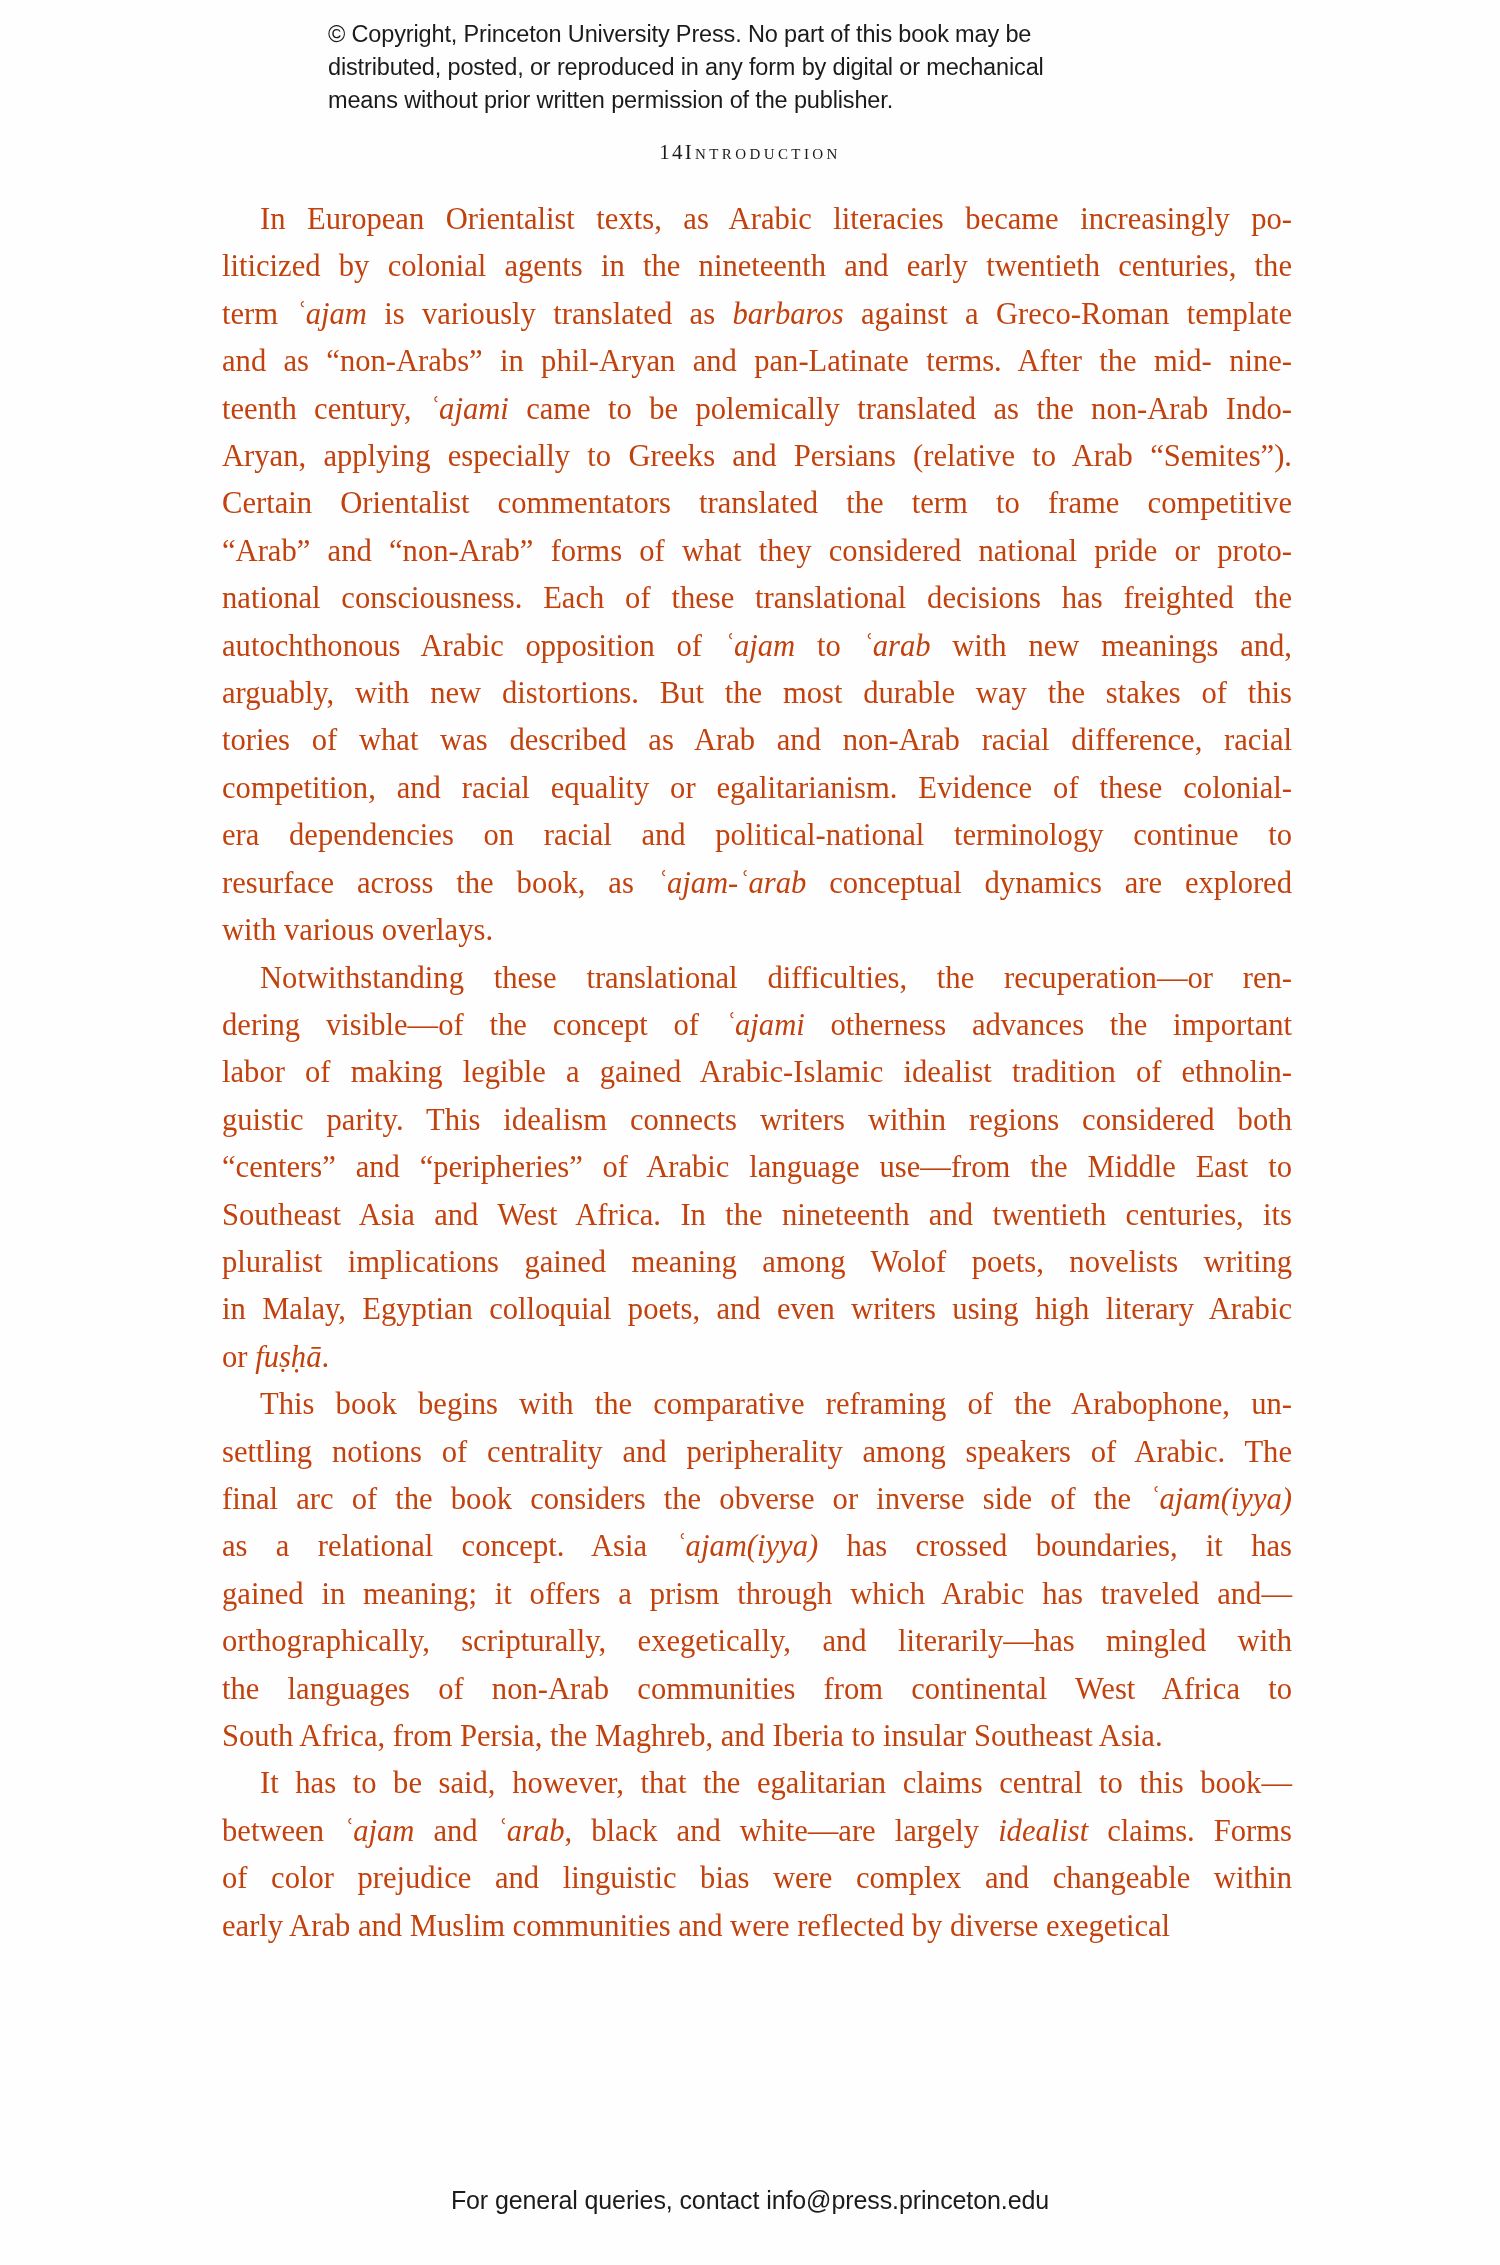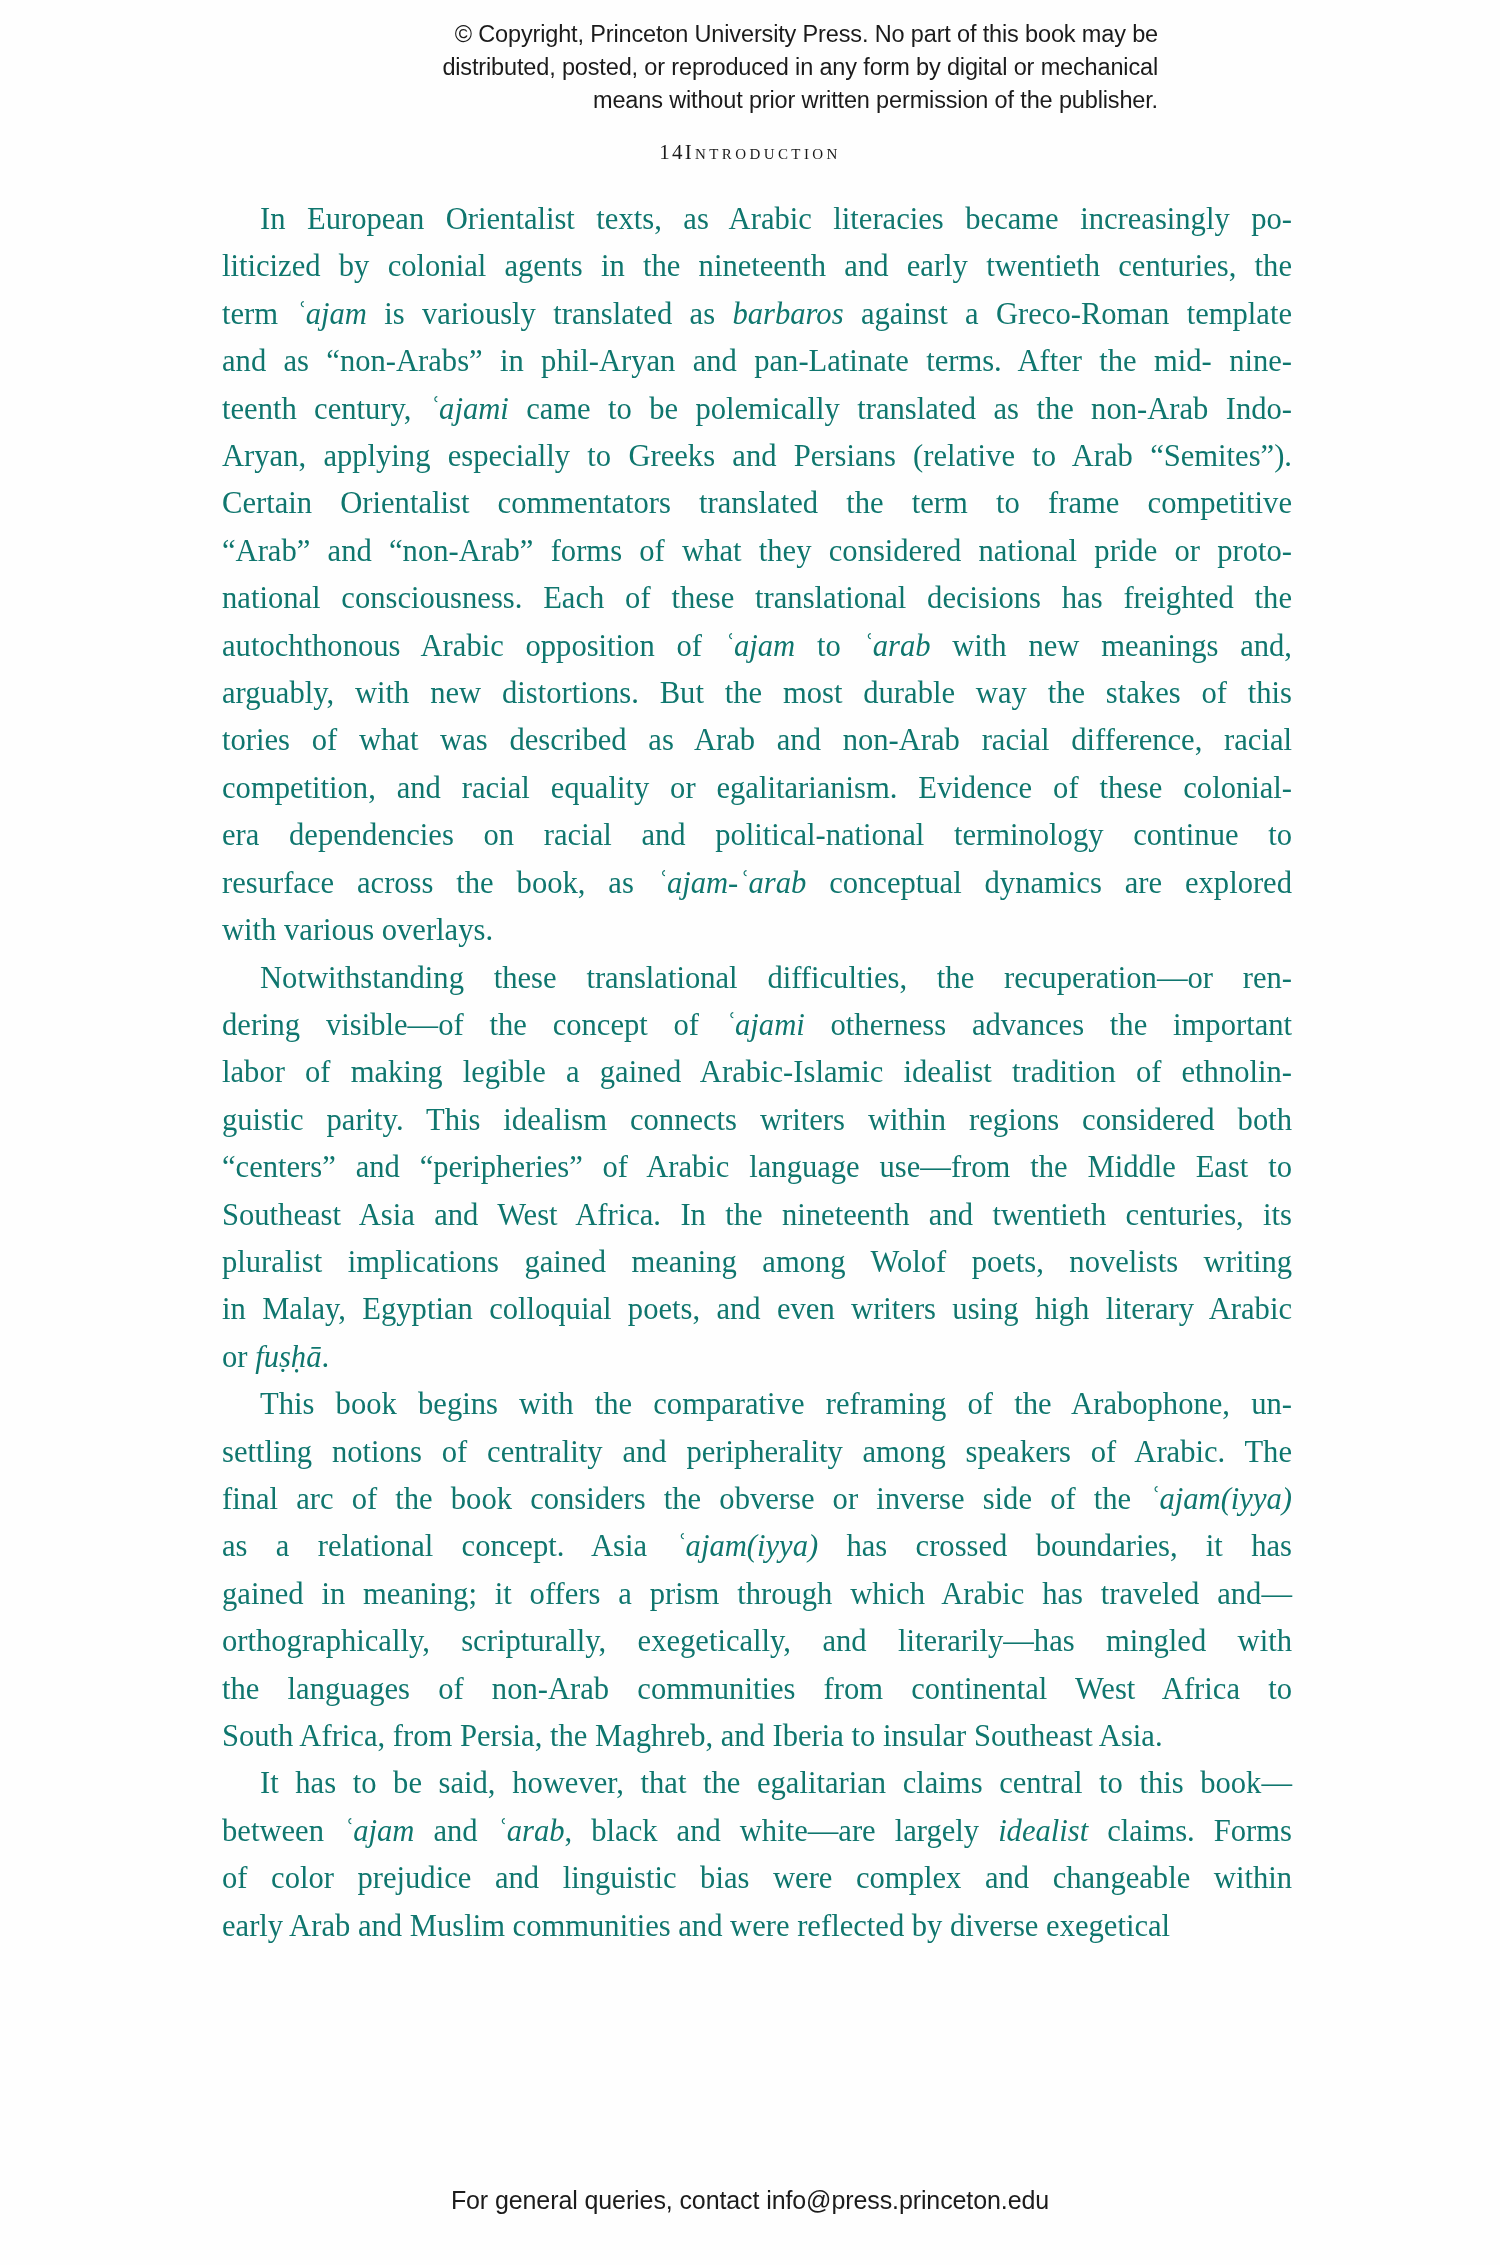--- a/index.html
+++ b/index.html
@@ -26,21 +26,20 @@
   .copyright {
     position: absolute;
     left: 328px;
     top: 18px;
     width: 830px;
     font-family: "Liberation Sans", sans-serif;
     font-size: 23.5px;
     line-height: 33px;
     color: #1b1b1b;
     letter-spacing: -0.15px;
-    text-align: right;
   }
   .copyright .cline { display: block; white-space: pre; }
 
   
   .running-head {
     position: absolute;
     left: 0;
     right: 0;
     top: 140px;
     text-align: center;
@@ -65,21 +64,21 @@
   .para { margin: 0; }
 
   
   .ln {
     display: block;
     font-size: 30.6px;
     line-height: 47.4px;
     text-align: justify;
     text-align-last: justify;
     white-space: pre-wrap;
-    color: #0f766e;
+    color: #c2410c;
   }
   
   .ln.last {
     text-align-last: left;
   }
   
   .ln.indent {
     text-indent: 38px;
   }
 

